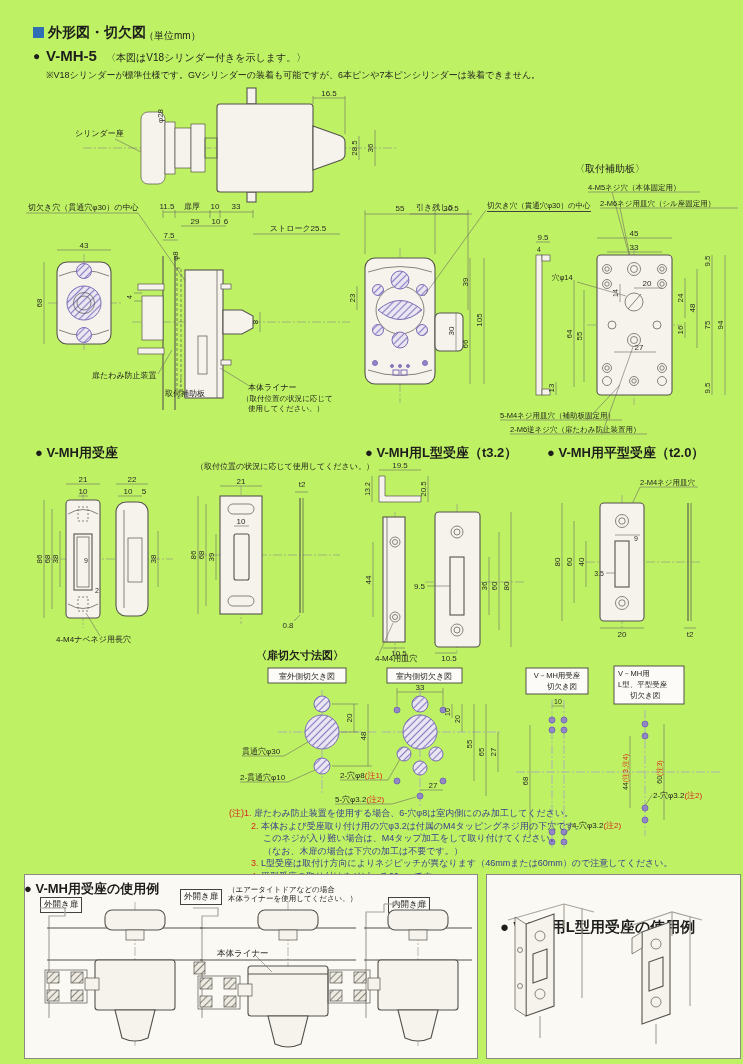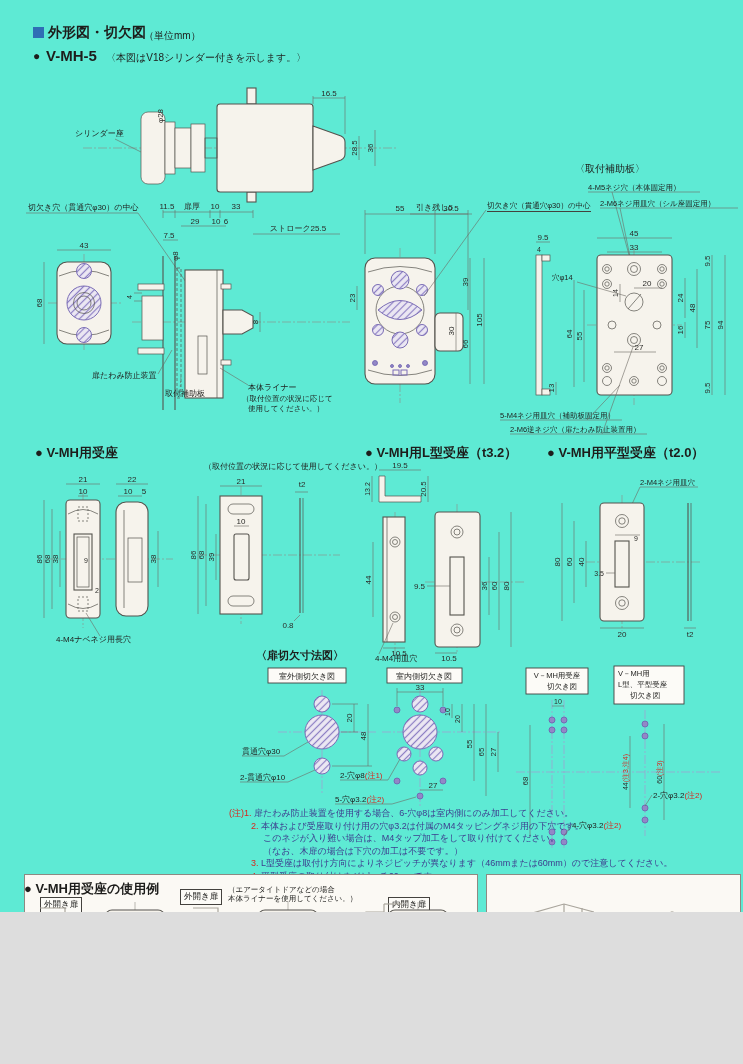--- a/index.html
+++ b/index.html
@@ -1,16 +1,16 @@
 <!DOCTYPE html>
 <html><head>
 <meta charset="utf-8">
 <style>
   body{margin:0;background:#ddd}
-  .page{position:relative;width:743px;height:912px;background:#5eead4;font-family:"Liberation Sans",sans-serif;overflow:hidden}
+  .page{position:relative;width:743px;height:1064px;background:#bef264;font-family:"Liberation Sans",sans-serif;overflow:hidden}
   .t{position:absolute;white-space:nowrap;color:#1d1d1b}
   svg{position:absolute;overflow:visible}
   svg text{font-family:"Liberation Sans",sans-serif;fill:#1d1d1b}
   .dim{font-size:8px;fill:#2b2b28}
   .dim7{font-size:7px;fill:#2b2b28}
   .lb{font-size:8px;fill:#1d1d1b}
   .lb75{font-size:7.5px;fill:#1d1d1b}
   .o{fill:none;stroke:#55534e;stroke-width:1.1}
   .o2{fill:none;stroke:#55534e;stroke-width:0.7}
   .fl{fill:#f6f3ec;stroke:#55534e;stroke-width:1.1}
@@ -36,20 +36,21 @@
 
 <div class="page">
 
   <div class="hsq" style="left:33px;top:27px"></div>
   <div class="t bt" style="left:48px;top:24px;font-size:14px">外形図・切欠図</div>
   <div class="t" style="left:144px;top:29px;font-size:10px">（単位mm）</div>
 
   <div class="t bt" style="left:33px;top:49px;font-size:12px">●</div>
   <div class="t bt" style="left:46px;top:47px;font-size:15px">V-MH-5</div>
   <div class="t" style="left:106px;top:51px;font-size:10px">〈本図はV18シリンダー付きを示します。〉</div>
+  <div class="t" style="left:46px;top:68px;font-size:9px">※V18シリンダーが標準仕様です。GVシリンダーの装着も可能ですが、6本ピンや7本ピンシリンダーは装着できません。</div>
 
   <svg style="left:75px;top:86px" width="330" height="118" viewBox="0 0 330 118">
     <line class="cl" x1="8" y1="62" x2="322" y2="62"></line>
     <rect class="fl" x="172" y="2" width="9" height="16"></rect>
     <rect class="fl" x="172" y="106" width="9" height="10"></rect>
     <rect class="fl" x="142" y="18" width="96" height="88" rx="3"></rect>
     <rect class="fl2" x="66" y="26" width="24" height="72" rx="7"></rect>
     <rect class="fl2" x="90" y="36" width="10" height="52"></rect>
     <rect class="fl2" x="100" y="42" width="16" height="40"></rect>
     <rect class="fl2" x="116" y="38" width="14" height="48"></rect>
@@ -265,21 +266,21 @@
     <text class="dim" transform="rotate(-90 231 165)" x="231" y="165" text-anchor="middle">94</text>
     <text class="lb75" x="8" y="258">5-M4ネジ用皿穴（補助板固定用）</text>
     <line class="d" x1="8" y1="260" x2="130" y2="260"></line>
       <line class="d" x1="95" y1="260" x2="128" y2="225"></line>
     <text class="lb75" x="18" y="272">2-M6逆ネジ穴（扉たわみ防止装置用）</text>
     <line class="d" x1="18" y1="274" x2="155" y2="274"></line>
       <line class="d" x1="110" y1="274" x2="141" y2="187"></line>
   </svg>
 
   <div class="t bt" style="left:35px;top:444px;font-size:13px">● V-MH用受座</div>
-  <div class="t" style="left:204px;top:461px;font-size:8px">（取付位置の状況に応じて使用してください。）</div>
+  <div class="t" style="left:196px;top:461px;font-size:8px">（取付位置の状況に応じて使用してください。）</div>
   <div class="t bt" style="left:365px;top:444px;font-size:13px">● V-MH用L型受座（t3.2）</div>
   <div class="t bt" style="left:547px;top:444px;font-size:13px">● V-MH用平型受座（t2.0）</div>
 
   <svg style="left:38px;top:470px" width="145" height="178" viewBox="0 0 145 178">
     <line class="cl" x1="45" y1="22" x2="45" y2="158"></line>
       <line class="cl" x1="8" y1="89" x2="135" y2="89"></line>
     <rect class="fl" x="28" y="30" width="34" height="118" rx="4"></rect>
     <path class="o2" d="M30,44 Q45,35 60,44"></path>
       <path class="o2" d="M30,134 Q45,143 60,134"></path>
     <rect class="o2" x="40" y="37" width="10" height="14" stroke-dasharray="2 2"></rect>

